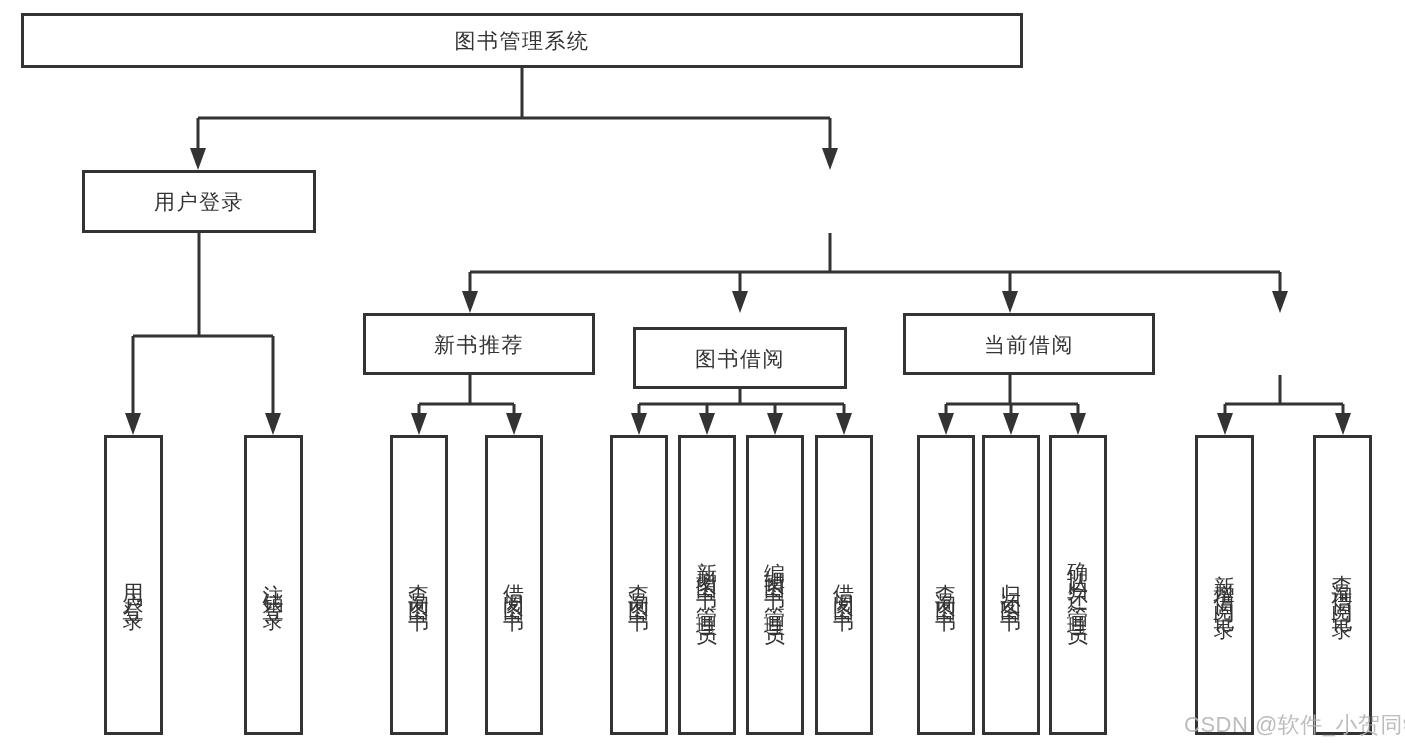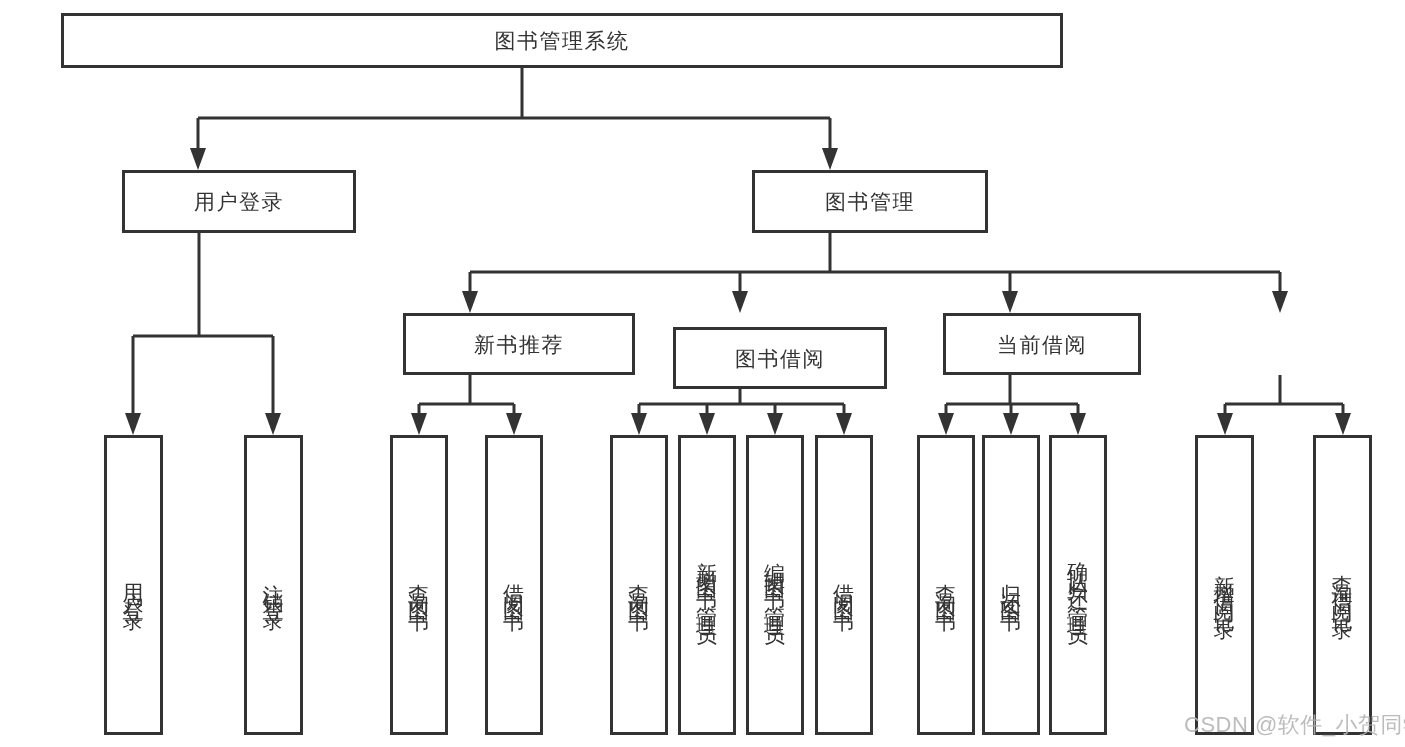--- a/index.html
+++ b/index.html
@@ -13,21 +13,21 @@
   .connectors path { stroke:var(--line,#333333); stroke-width:3; fill:none; }
   .connectors polygon { fill:var(--line,#333333); stroke:none; }
   .node {
     position:absolute; z-index:1;
     background:#ffffff;
     border:3px solid var(--line,#383838);
     color:var(--text,#333333);
     display:flex; align-items:center; justify-content:center;
     text-align:center;
   }
-  .h-node { font-size:21px; letter-spacing:1.5px; line-height:1;margin-left:40px; }
+  .h-node { font-size:21px; letter-spacing:1.5px; line-height:1; }
   .v-node {
     writing-mode:vertical-rl;
     font-size:21px; letter-spacing:9px; line-height:1;
   }
   .watermark {
     position:absolute; left:1184px; top:710px; z-index:2;
     color:var(--watermark,#b5b5b5); font-size:22px;
     letter-spacing:0.5px; opacity:0.9; white-space:nowrap;
   }
 </style>
@@ -72,25 +72,24 @@
       <polygon points="1003,413 1019,413 1011,435"></polygon>
       <polygon points="1070,413 1086,413 1078,435"></polygon>
       <polygon points="1217,413 1233,413 1225,435"></polygon>
       <polygon points="1335,413 1351,413 1343,435"></polygon>
     </g>
   </svg>
 
   <div class="node h-node" style="left:21px;top:13px;width:1002px;height:55px">图书管理系统</div>
 
   <div class="node h-node" style="left:82px;top:170px;width:234px;height:63px">用户登录</div>
-  <div class="node h-node" style="left:712px;top:170px;width:236px;height:63px">图书管理</div>
 
   <div class="node h-node" style="left:363px;top:313px;width:232px;height:62px">新书推荐</div>
   <div class="node h-node" style="left:633px;top:327px;width:214px;height:62px">图书借阅</div>
-  <div class="node h-node" style="left:903px;top:313px;width:198px;height:62px">当前借阅</div>
+  <div class="node h-node" style="left:903px;top:313px;width:252px;height:62px">当前借阅</div>
 
   <div class="node v-node" style="left:104px;top:435px;width:59px;height:300px">用户登录</div>
   <div class="node v-node" style="left:244px;top:435px;width:59px;height:300px">注销登录</div>
 
   <div class="node v-node" style="left:390px;top:435px;width:58px;height:300px">查询图书</div>
   <div class="node v-node" style="left:485px;top:435px;width:58px;height:300px">借阅图书</div>
 
   <div class="node v-node" style="left:610px;top:435px;width:58px;height:300px">查询图书</div>
   <div class="node v-node" style="left:678px;top:435px;width:58px;height:300px">新增图书（管理员）</div>
   <div class="node v-node" style="left:746px;top:435px;width:58px;height:300px">编辑图书（管理员）</div>

